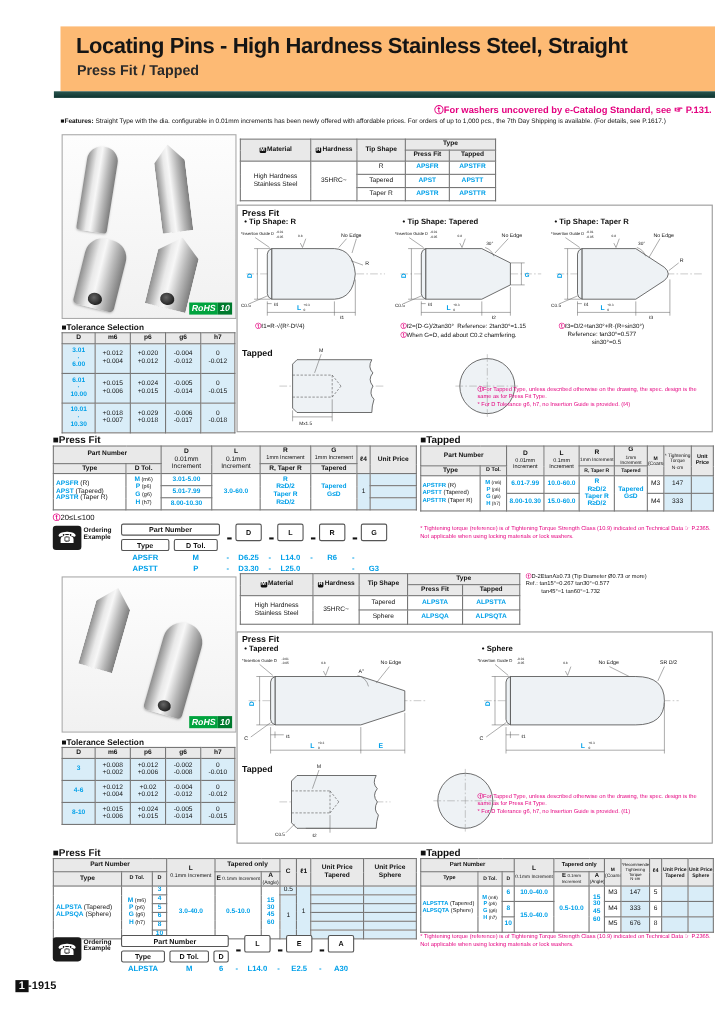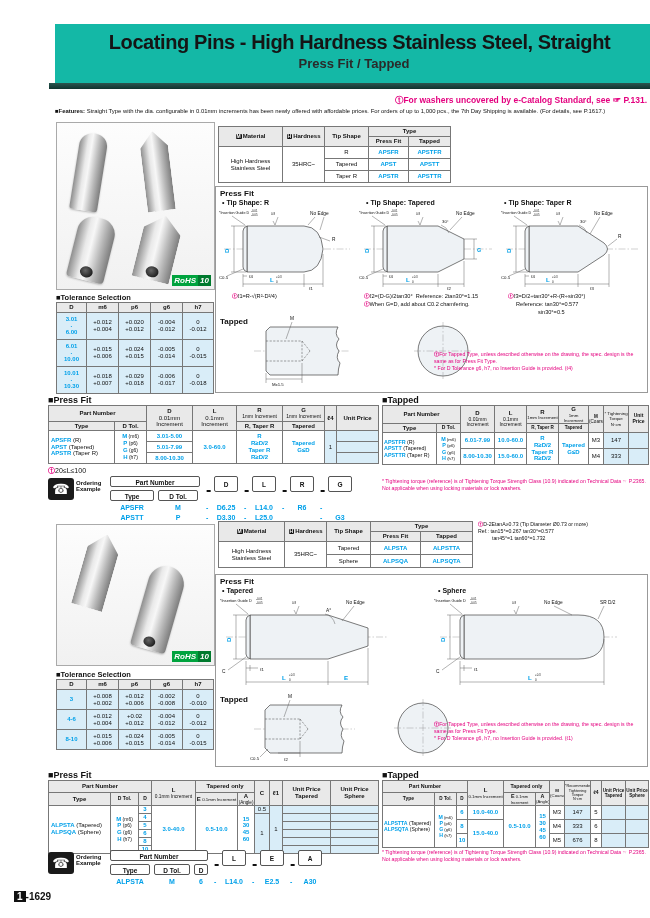--- a/index.html
+++ b/index.html
@@ -1,19 +1,19 @@
 <!DOCTYPE html>
 <html><head>
 <meta charset="utf-8">
 <style>
   * { margin:0; padding:0; box-sizing:border-box; }
   html,body { background:#fff; }
   body { width:650px; height:918px; position:relative; font-family:"Liberation Sans",sans-serif; color:#111; overflow:hidden; }
   .a { position:absolute; }
-  .banner { background:#14b8a6;text-align:center; }
+  .banner { background:#fdba74; }
   .banner h1 { font-size:20px; font-weight:bold; letter-spacing:-0.4px; color:#151515; padding:7px 0 0 14px; }
   .banner h2 { font-size:13px; font-weight:bold; color:#2a2a2a; padding:2px 12px 0 15px; }
   .darkbar { background:linear-gradient(#2a564f,#0e332f); }
   .pink { color:#e4007f; }
   .tico { color:#e4007f; font-weight:bold; }
   .pn { color:#00a0e9; font-weight:bold; }
   .pre { white-space:pre-line; }
   .bullet { color:#111; }
   .phototray { border:1px solid #aaa; background:linear-gradient(#fdfdfd,#f1f1f1); overflow:hidden; }
   .pin { position:absolute; background:linear-gradient(90deg,#8e8e8e 0%,#e9e9e9 30%,#f7f7f7 45%,#b9b9b9 72%,#7d7d7d 100%); box-shadow:0 1px 2px rgba(0,0,0,0.25); }
@@ -906,14 +906,14 @@
     <td class="bb"></td>
         <td class="bb"></td>
   </tr>
 </tbody>
   </table>
 <div class="a note5 pink" style="left:382px;top:849px;width:266px;">
   <span>* Tightening torque (reference) is of Tightening Torque Strength Class (10.9) indicated on Technical Data ☞ P.2365.</span><br><span>Not applicable when using locking materials or lock washers.</span>
 </div>
 
 <div class="a" style="left:14px;top:891px;font-size:10px;font-weight:bold;">
-  <span style="background:#111;color:#fff;padding:0 3px;display:inline-block;">1</span><span>-1629</span>
+  <span style="background:#111;color:#fff;padding:0 3px;display:inline-block;">1</span><span>-1915</span>
 </div>
 
 </body></html>

